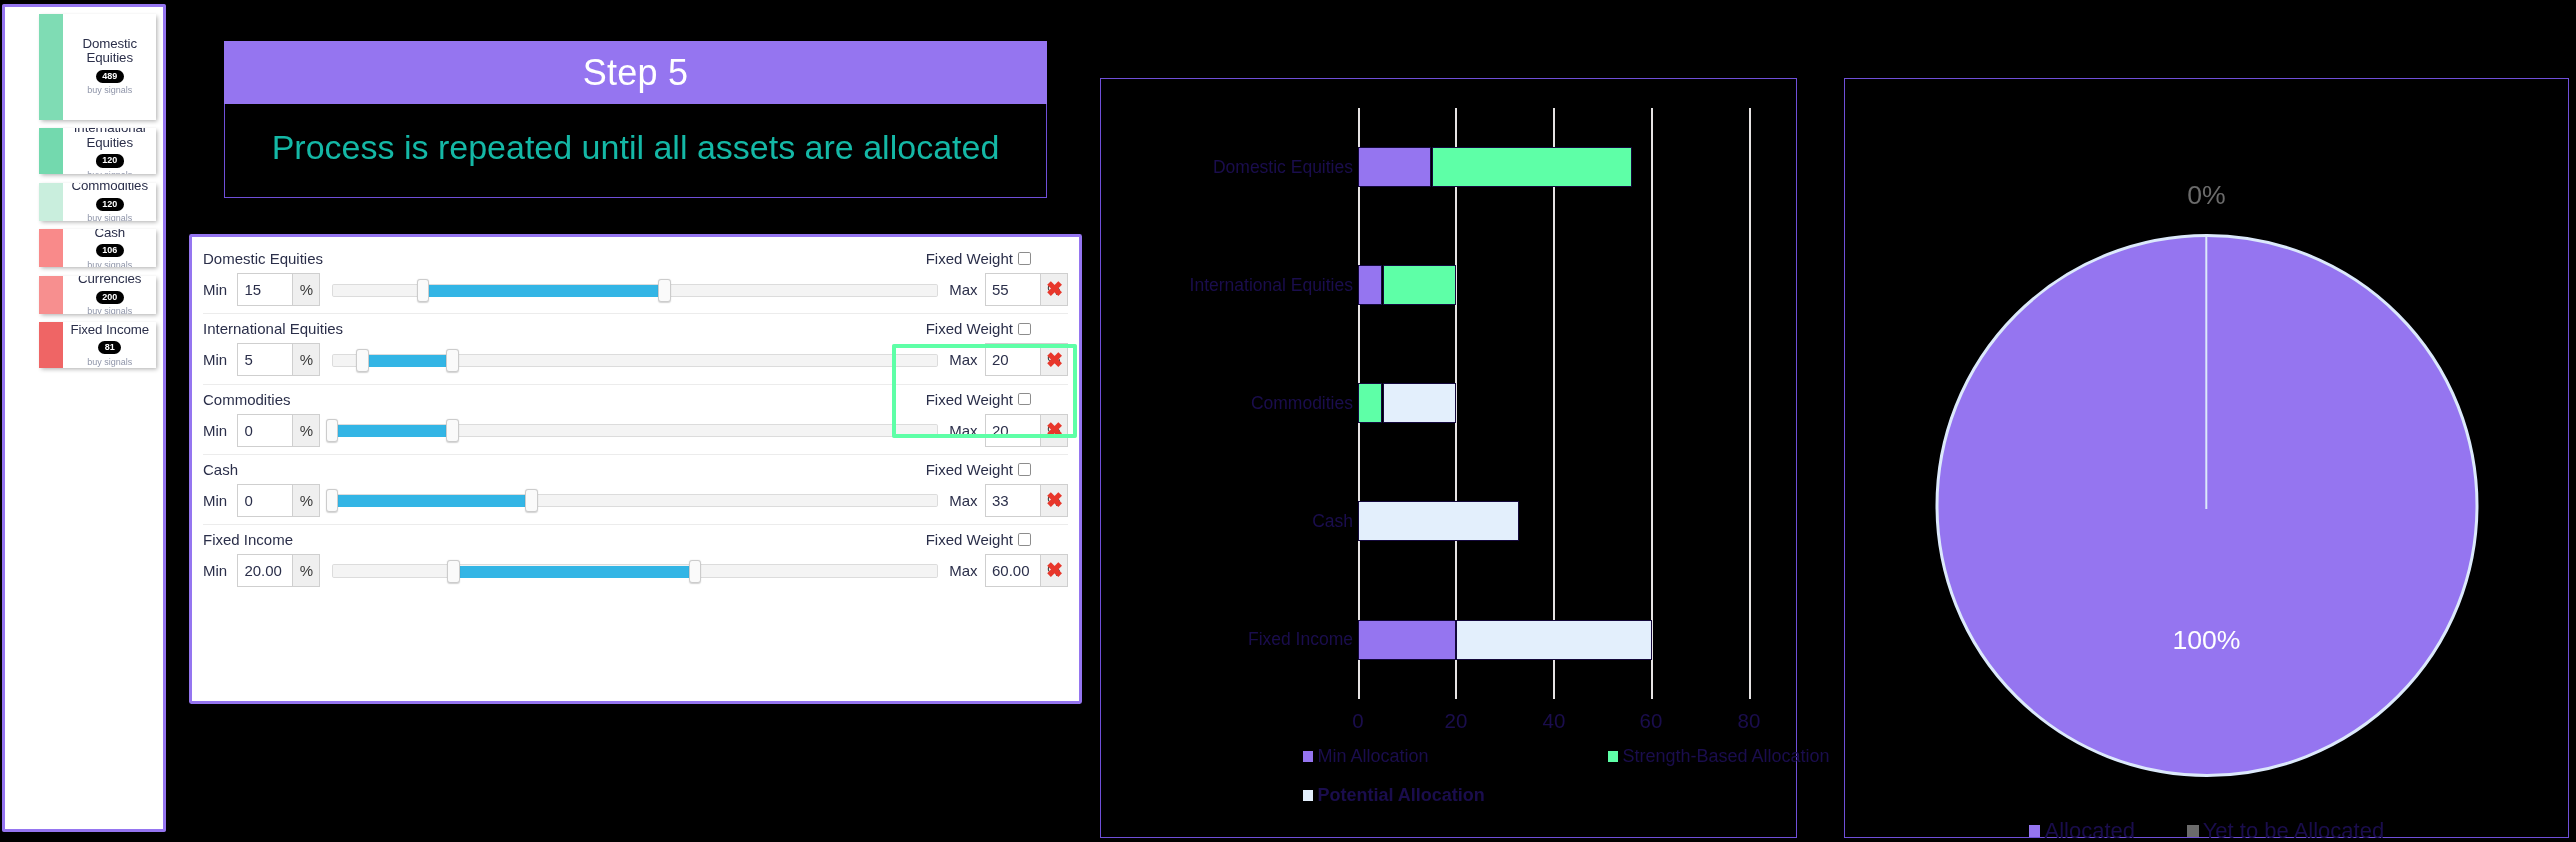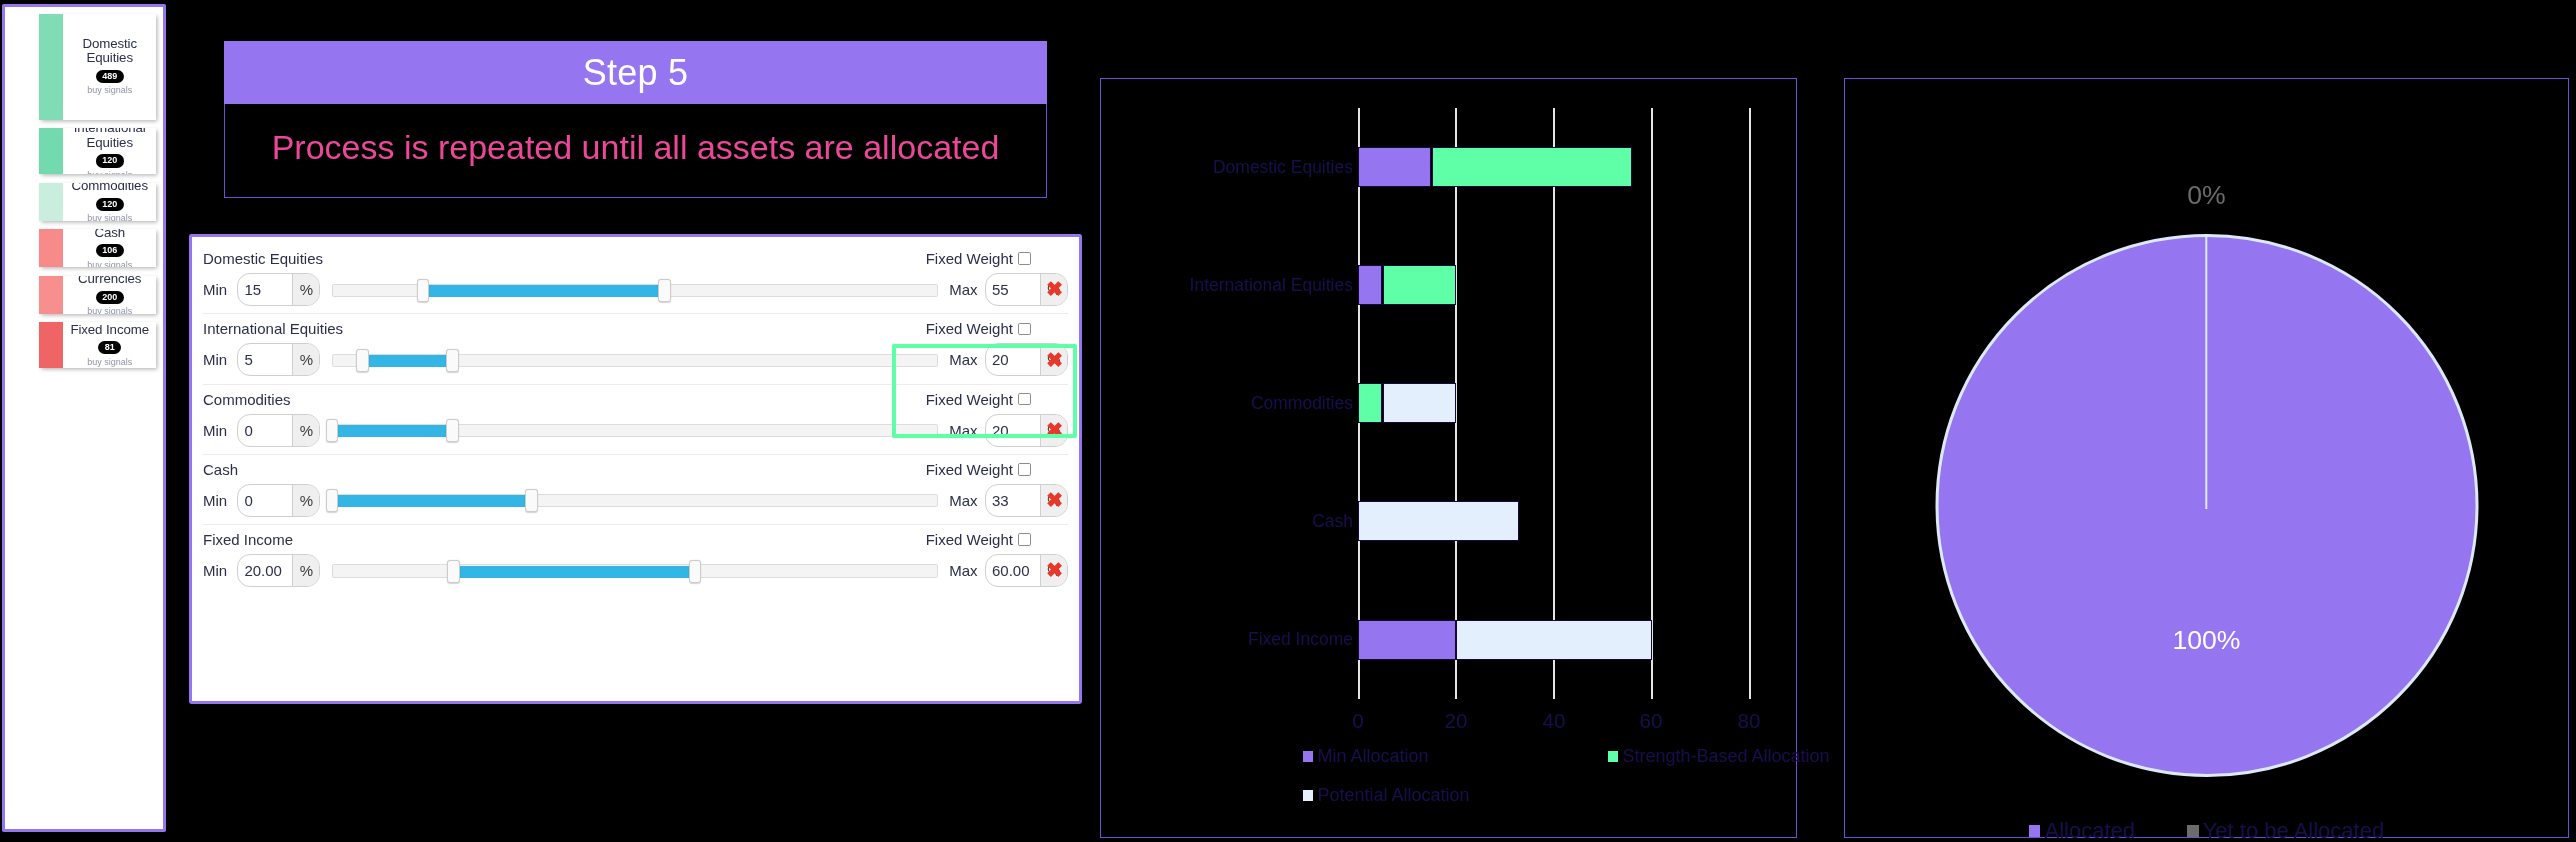--- a/index.html
+++ b/index.html
@@ -76,21 +76,21 @@
   .step-desc {
     background: #000000;
     border-left: 1.2px solid #6f4fd8;
     border-right: 1.2px solid #6f4fd8;
     border-bottom: 1.2px solid #6f4fd8;
     min-height: 94px;
     display: flex; align-items: center; justify-content: center;
     padding: 6px 24px 13.3px 24px;
   }
   .step-desc-text {
-    color: #ec4899; font-size: 34px; line-height: 1.18;
+    color: #14b8a6; font-size: 34px; line-height: 1.18;
     text-align: center; font-weight: 400;
   }
 
   
   .constraints {
     position: absolute; left: 189px; top: 234px;
     width: 893px; height: 470px;
     background: #ffffff;
     border: 3.6px solid #9575f0;
     border-radius: 2.4px;
@@ -111,21 +111,21 @@
     width: 12.7px; height: 12.7px;
     border: 1.2px solid #8c8c8c; border-radius: 1.8px;
     background: #fff; display: inline-block;
   }
   .c-controls { display: flex; align-items: center; gap: 7.8px; }
   .minmax-label { font-size: 15px; color: #2b2f4a; width: 26.6px; }
   .minmax-label.max { width: 28px; text-align: left; }
   .num-field {
     display: flex; align-items: stretch;
     height: 33px;
-    border: 1.2px solid #cfcfcf; border-radius: 13px;
+    border: 1.2px solid #cfcfcf; border-radius: 0;
     background: #fff; overflow: hidden;
     width: 83px;
   }
   .num-field input {
     border: none; outline: none; background: transparent;
     font-size: 15px; color: #2b2f4a;
     padding: 0 6px; width: 54px;
     font-family: "Liberation Sans", sans-serif;
   }
   .num-suffix {
@@ -455,21 +455,21 @@
         <div class="tick-label" style="left: 550px; top: 630px;">60</div>
         <div class="tick-label" style="left: 648px; top: 630px;">80</div>
         <div class="legend-item" style="left: 202px; top: 667px;">
           <span class="legend-swatch" style="background: rgb(149, 117, 240);"></span>
           <span>Min Allocation</span>
         </div>
         <div class="legend-item" style="left: 507px; top: 667px;">
           <span class="legend-swatch" style="background: rgb(94, 255, 167);"></span>
           <span>Strength-Based Allocation</span>
         </div>
-        <div class="legend-item" style="left: 202px; top: 706px;">
+        <div class="legend-item" style="left: 202px; top: 706px; font-weight: bold;">
           <span class="legend-swatch" style="background: rgb(227, 239, 252);"></span>
           <span>Potential Allocation</span>
         </div>
       </div>
   </div>
 
   <div class="pie-panel">
     <div class="pie-label-zero">0%</div>
     <div class="pie-circle">
       <div class="pie-divider"></div>

